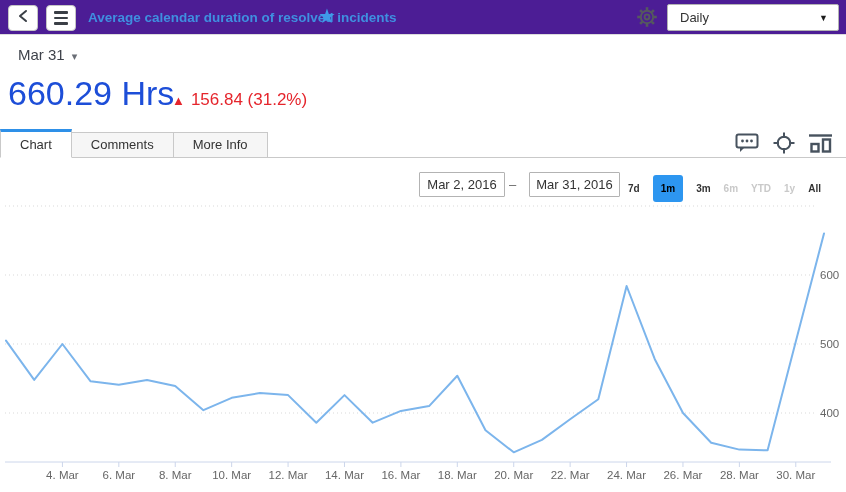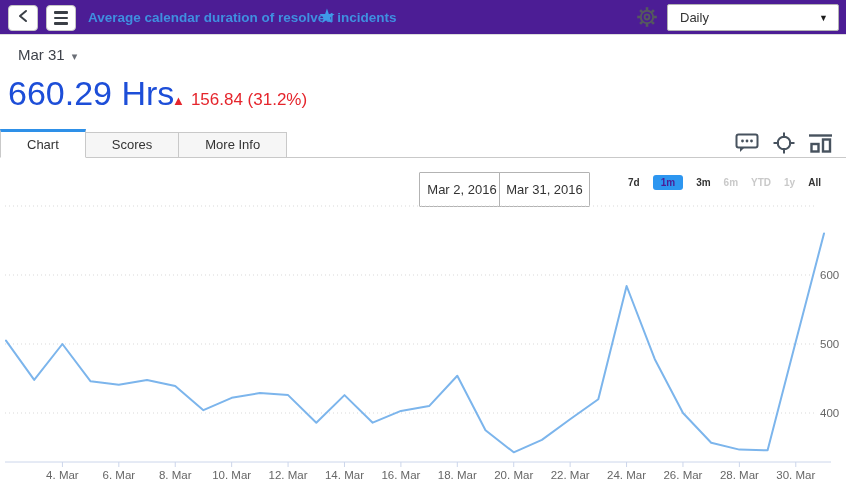--- a/index.html
+++ b/index.html
@@ -22,35 +22,35 @@
 
   
   .date-picker { position:absolute; left:18px; top:46px; font-size:15px; color:#3f434b; cursor:pointer; }
   .date-picker .caret { font-size:11px; color:#6a6e76; margin-left:3px; }
   .big-value { position:absolute; left:8px; top:74px; font-size:34px; color:#1d4ed8; font-weight:400; }
   .delta { position:absolute; left:172px; top:90px; color:#e5252c; font-size:17px; display:flex; align-items:center; gap:6px; }
   .delta .tri { font-size:13px; }
 
   
   .tabs { position:absolute; top:129px; left:0; width:846px; height:29px; display:flex; align-items:flex-end; border-bottom:1px solid #c9c9c9; }
-  .tab { height:25px; line-height:24px; padding:0 26px; background:#f6f6f6; border:1px solid #c9c9c9; border-bottom:none; margin-right:-1px; font-size:13px; color:#333; cursor:pointer; }
+  .tab { height:25px; line-height:24px; padding:0 19px; background:#f6f6f6; border:1px solid #c9c9c9; border-bottom:none; margin-right:-1px; font-size:13px; color:#333; cursor:pointer; }
   .tab.active { height:29px; line-height:25px; background:#fff; border-top:3px solid #2e90e8; margin-bottom:-1px; border-bottom:1px solid #fff; z-index:2; }
   .tab.disabled { color:#c3c3c3; cursor:default; }
 
   .chart-tools { position:absolute; top:132px; right:14px; display:flex; gap:14px; z-index:3; }
   .chart-tools .tool { cursor:pointer; }
 
   
-  .date-input { position:absolute; top:172px; height:35px; border:1px solid #b3b3b3; border-radius:1px; text-align:center; font-size:13px; color:#333; font-family:"Liberation Sans", sans-serif; background:#fff; }
+  .date-input { position:absolute; top:172px; height:25px; border:1px solid #b3b3b3; border-radius:1px; text-align:center; font-size:13px; color:#333; font-family:"Liberation Sans", sans-serif; background:#fff; }
   .date-from { left:419px; width:86px; }
-  .date-to   { left:499px; width:91px; }
+  .date-to   { left:529px; width:91px; }
   .range-sep { position:absolute; left:509px; top:177px; font-size:13px; color:#666; }
   .ranges { position:absolute; left:628px; top:175px; display:flex; align-items:center; gap:13px; }
   .rbtn { font-size:10px; font-weight:700; color:#333; cursor:pointer; }
-  .rbtn.active { background:#2d96f0; color:#4c1d95; border-radius:3px; padding:2px 8px; }
+  .rbtn.active { background:#2d96f0; color:#000000; border-radius:3px; padding:8px 8px; }
   .rbtn.disabled { color:#c9c9c9; cursor:default; }
 
   
   .chart-wrap { position:absolute; top:200px; left:0; width:846px; height:292px; }
 </style>
 </head>
 <body>
 
 <div id="app">
 
@@ -100,21 +100,21 @@
     <span class="caret">▾</span>
   </div>
   <div class="big-value">660.29 Hrs</div>
   <div class="delta">
     <span class="tri">▲</span>
     <span>156.84 (31.2%)</span>
   </div>
 
   <div class="tabs">
     <div class="tab active">Chart</div>
-    <div class="tab">Scores</div>
+    <div class="tab">Comments</div>
     <div class="tab">More Info</div>
   </div>
 
   <div class="chart-tools">
     <span class="tool">
       <svg width="24" height="22" viewBox="0 0 24 22">
         <rect x="1.5" y="2.5" width="21" height="13" rx="2" fill="none" stroke="#47525e" stroke-width="2"></rect>
         <polygon points="5,15 5,20 10,15" fill="#47525e"></polygon>
         <circle cx="7.5" cy="9" r="1.4" fill="#47525e"></circle>
           <circle cx="12" cy="9" r="1.4" fill="#47525e"></circle>

